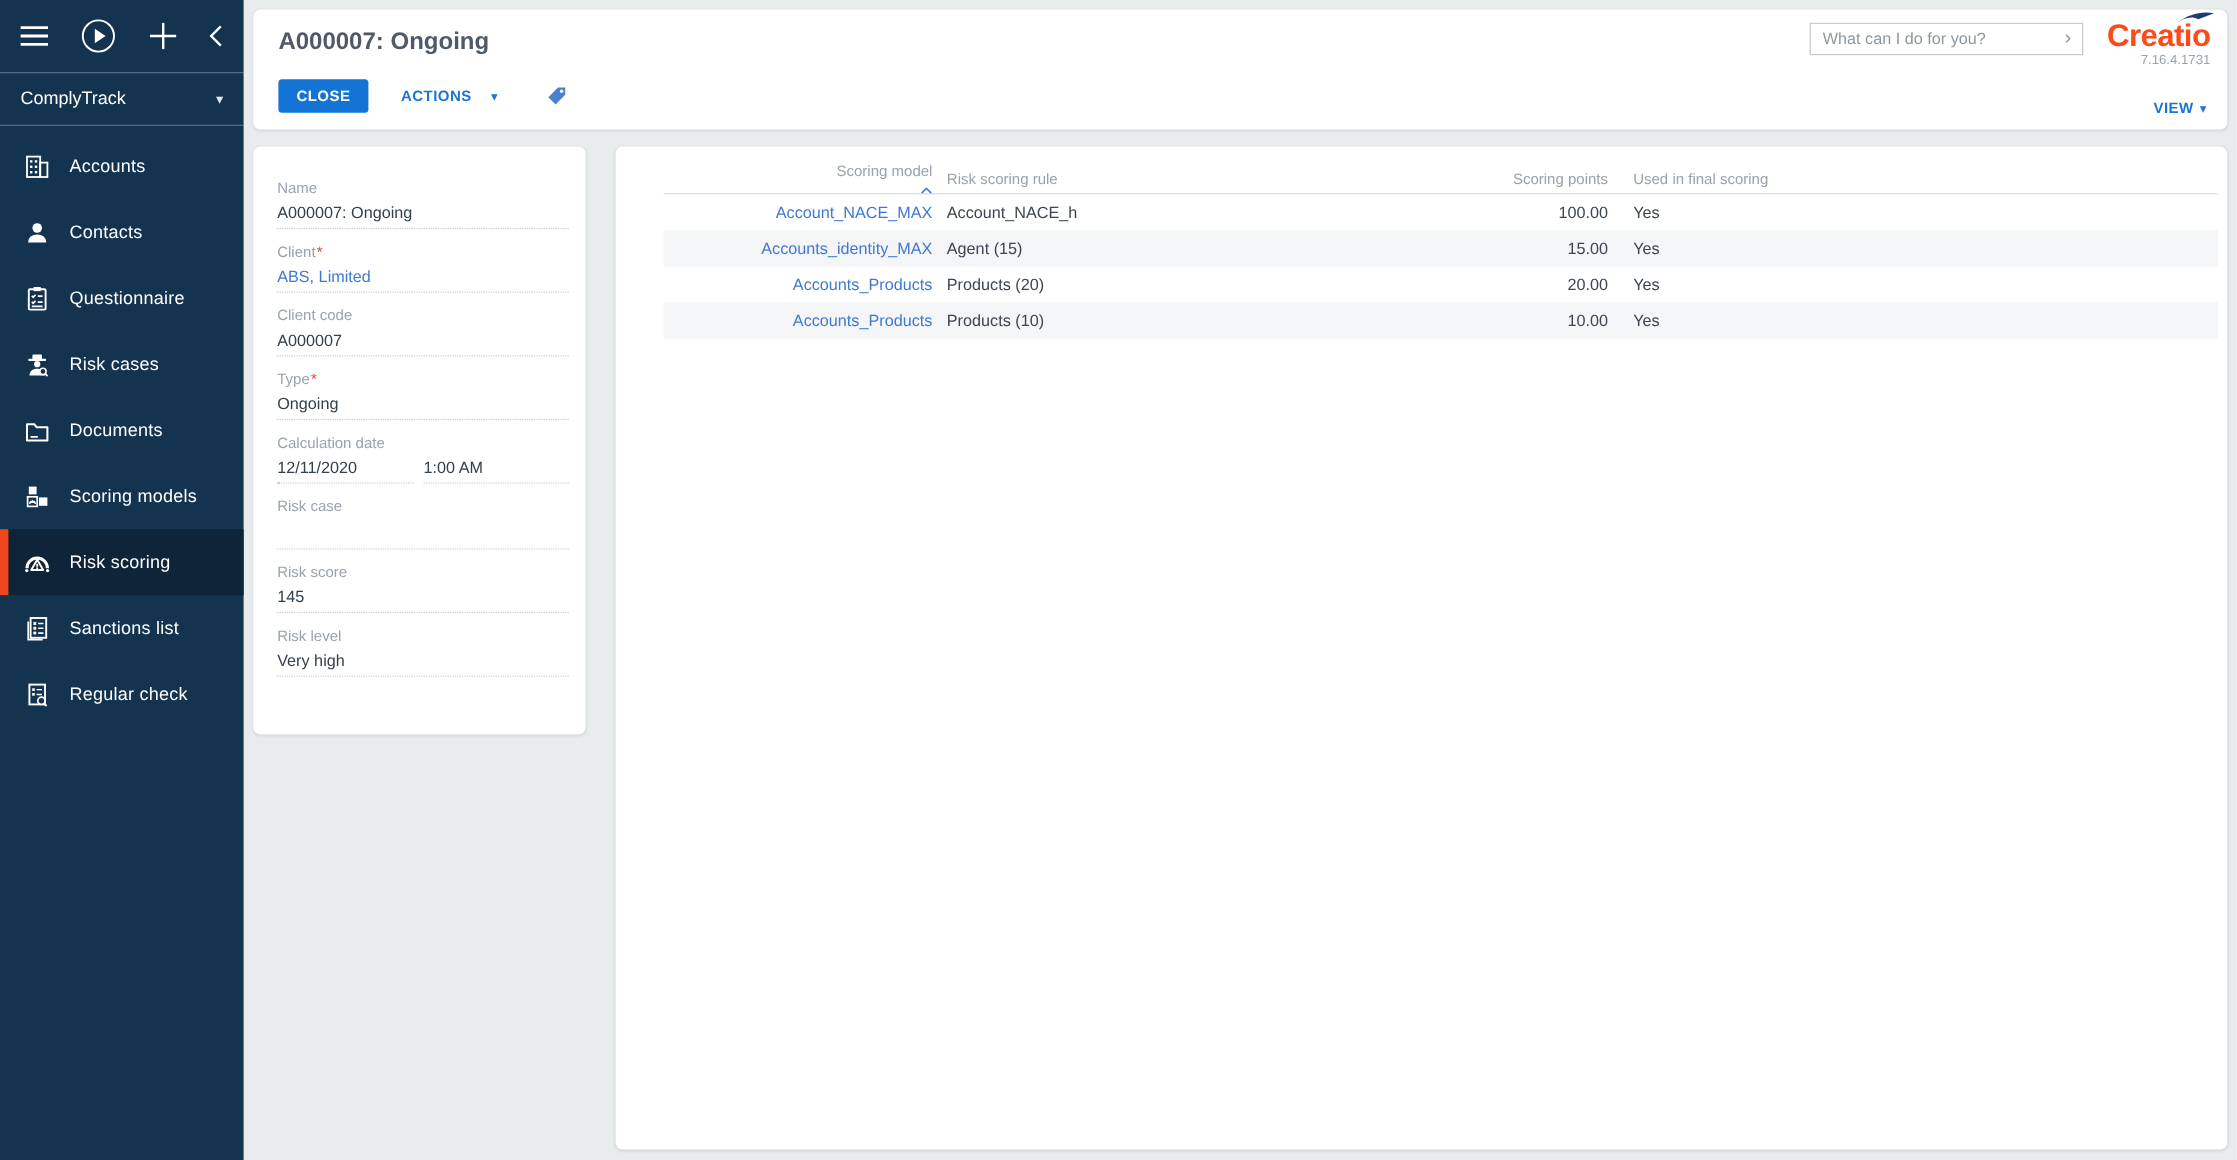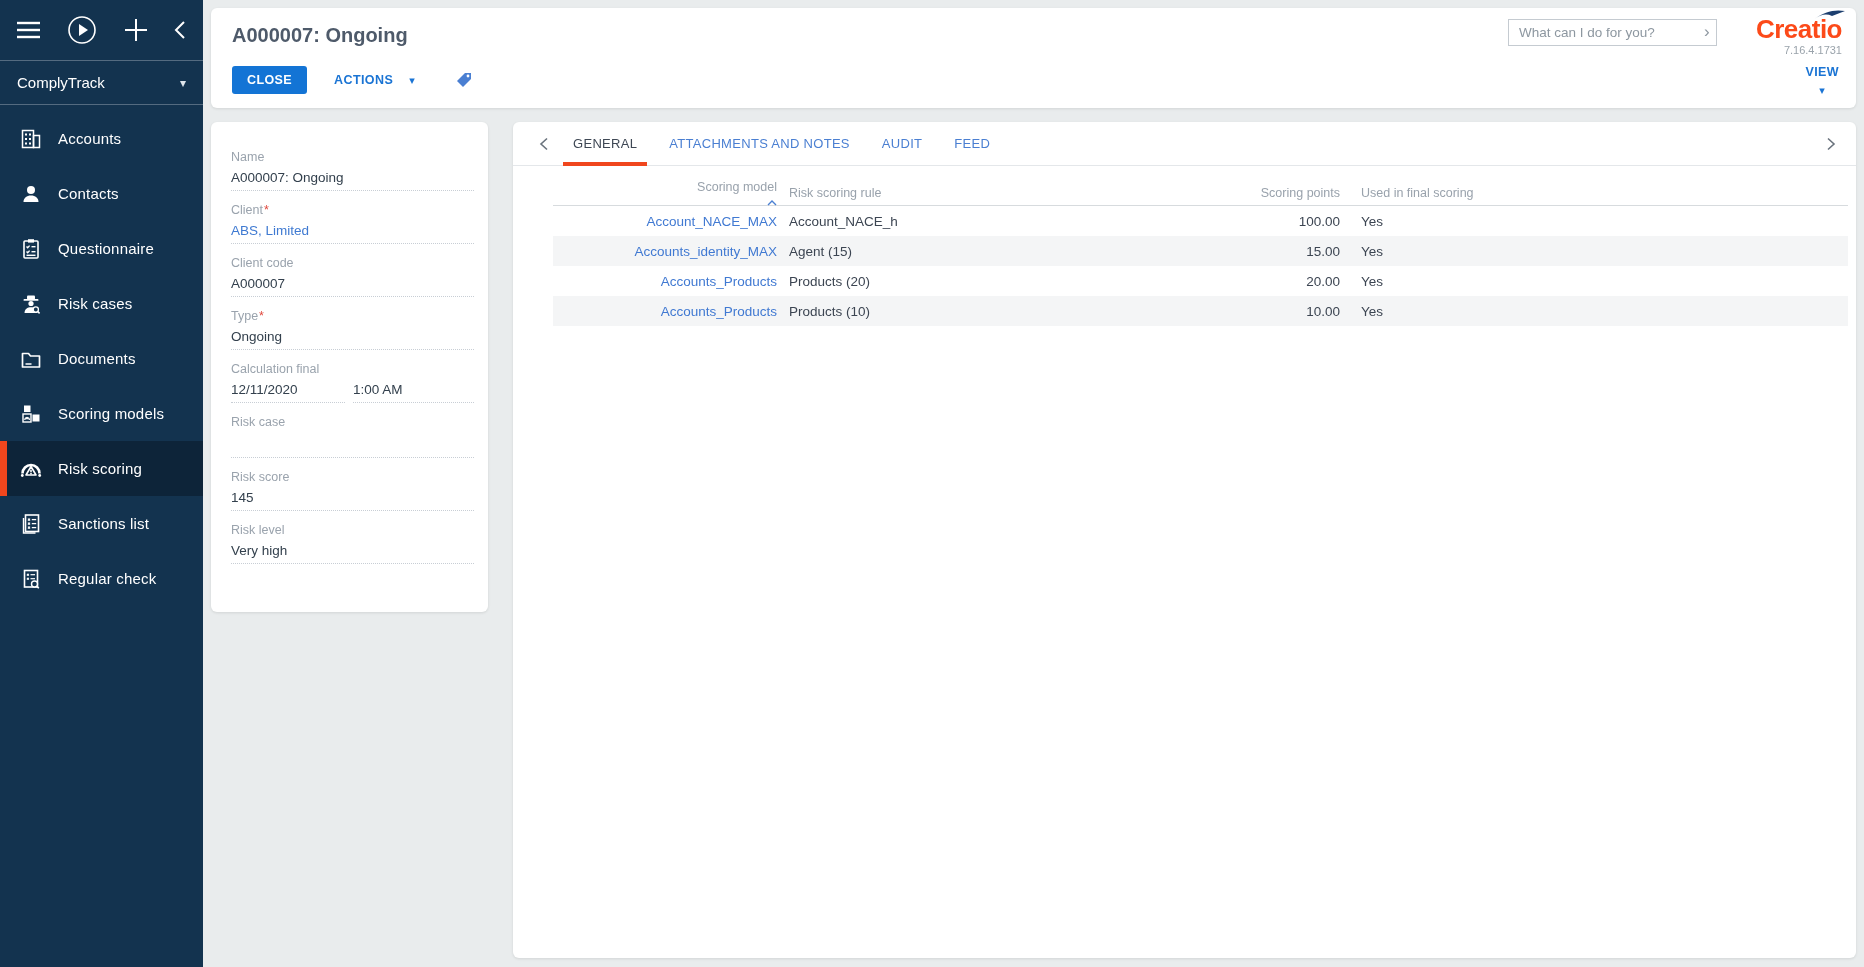--- a/index.html
+++ b/index.html
@@ -55,37 +55,37 @@
     font-family:inherit;
   }
   .btn-actions {
     margin-left:27px; background:none; border:none; color:#1a74d4; font-size:12.5px;
     font-weight:bold; letter-spacing:.4px; cursor:pointer; display:flex; align-items:center; gap:16px;
     font-family:inherit;
   }
   .btn-actions .caret, .view-btn .caret { font-size:11px; }
   .tag-btn { margin-left:40px; cursor:pointer; }
   .search-box {
-    position:absolute; top:11px; right:139px; width:209px; height:27px;
+    position:absolute; top:11px; right:120px; width:228px; height:27px;
     border:1px solid #c5cbd1; background:#fff; display:flex; align-items:center;justify-content:space-between;
   }
   .search-box input {
     flex:1; border:none; outline:none; padding:0 8px 0 10px; font-size:13.5px; color:#5a646e;
     font-family:inherit; background:transparent;
   }
   .search-box input::placeholder { color:#8d97a0; }
   .search-go { border:none; background:none; color:#8d97a0; font-size:17px; padding:0 9px 2px 0; cursor:pointer; }
   .brand { position:absolute; top:8px; right:14px; text-align:right; }
   .brand-word { font-size:26px; font-weight:bold; color:#fc4a19; letter-spacing:-.5px; line-height:26px; position:relative; }
   .brand-swoosh { position:absolute; right:-4px; top:-7px; }
   .brand-ver { font-size:11px; color:#9aa3ab; margin-top:2px; }
   .view-btn {
     position:absolute; right:17px; bottom:11px; background:none; border:none; color:#1a74d4;
     font-size:12.5px; font-weight:bold; letter-spacing:.4px; cursor:pointer;
-    display:flex; align-items:center; gap:5px; font-family:inherit;flex-direction:column;
+    display:flex; align-items:center; gap:5px; font-family:inherit;
   }
 
   
   .form-body { padding:16px 14px 0 20px; }
   .field { padding-top:12px; }
   .f-label { font-size:12.5px; color:#9aa3ad; line-height:15px; }
   .f-label .req { color:#e0473c; margin-left:1px; }
   .f-value {
     font-size:13.5px; color:#33404d; line-height:20px; min-height:23px;
     border-bottom:1px dotted #c8ced5; padding:3px 0 2px; cursor:text;
@@ -386,21 +386,21 @@
     </div>
 
     <div class="field">
       <div class="f-label">
         <span>Type</span><span class="req">*</span>
       </div>
       <div class="f-value">Ongoing</div>
     </div>
 
     <div class="field">
-      <div class="f-label"><span>Calculation final</span></div>
+      <div class="f-label"><span>Calculation date</span></div>
       <div class="dt-row">
         <div class="f-value date">12/11/2020</div>
         <div class="f-value time">1:00 AM</div>
       </div>
     </div>
 
     <div class="field">
       <div class="f-label"><span>Risk case</span></div>
       <div class="f-value empty"></div>
     </div>
@@ -413,36 +413,20 @@
     <div class="field">
       <div class="f-label"><span>Risk level</span></div>
       <div class="f-value">Very high</div>
     </div>
 
   </div>
 </section>
 
 <section class="card tab-card">
 
-  <div class="tabbar">
-    <button class="tab-chevron">
-      <svg width="10" height="14" viewBox="0 0 10 14">
-          <polyline points="8,1.5 2,7 8,12.5" fill="none" stroke="#6a737d" stroke-width="1.6"></polyline>
-        </svg>
-    </button>
-    <div class="tab active">GENERAL</div>
-    <div class="tab">ATTACHMENTS AND NOTES</div>
-    <div class="tab">AUDIT</div>
-    <div class="tab">FEED</div>
-    <button class="tab-chevron right">
-      <svg width="10" height="14" viewBox="0 0 10 14">
-          <polyline points="2,1.5 8,7 2,12.5" fill="none" stroke="#6a737d" stroke-width="1.6"></polyline>
-        </svg>
-    </button>
-  </div>
 
 
   <div class="grid">
     <div class="grid-row grid-head">
       <div class="cell c1">
         <span>Scoring model</span>
         <svg width="10" height="6" viewBox="0 0 10 6">
             <polyline points="1,5 5,1 9,5" fill="none" stroke="#4a7fd2" stroke-width="1.4"></polyline>
           </svg>
       </div>

